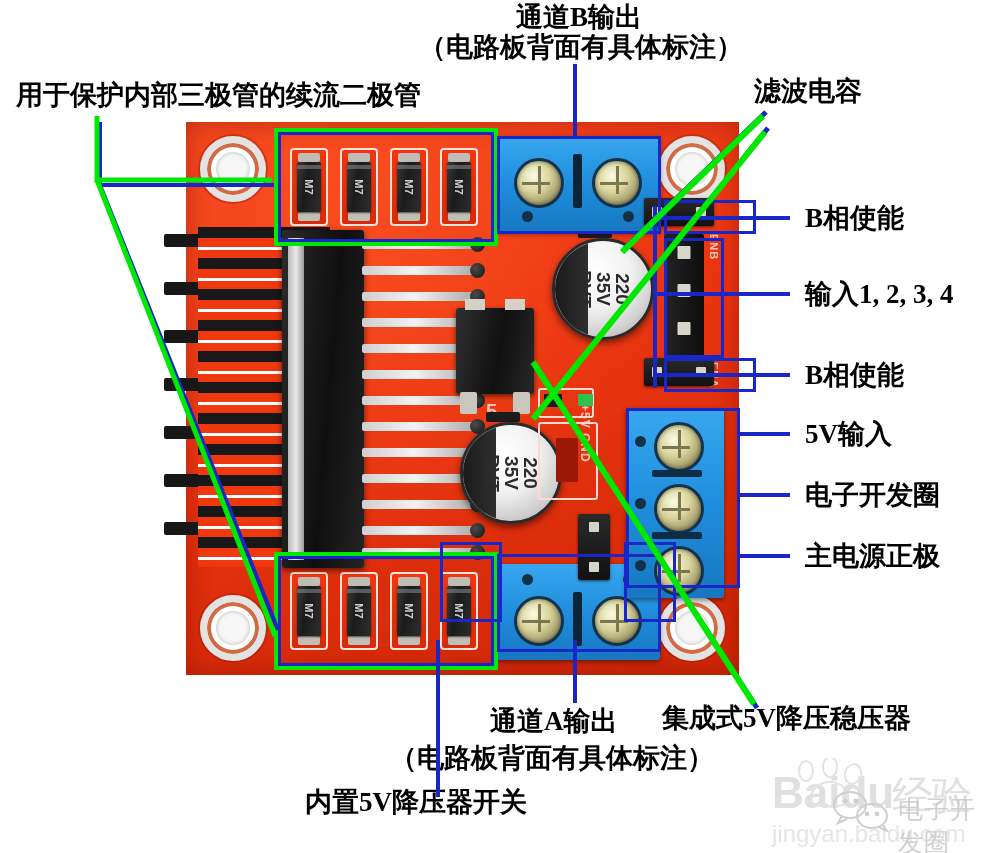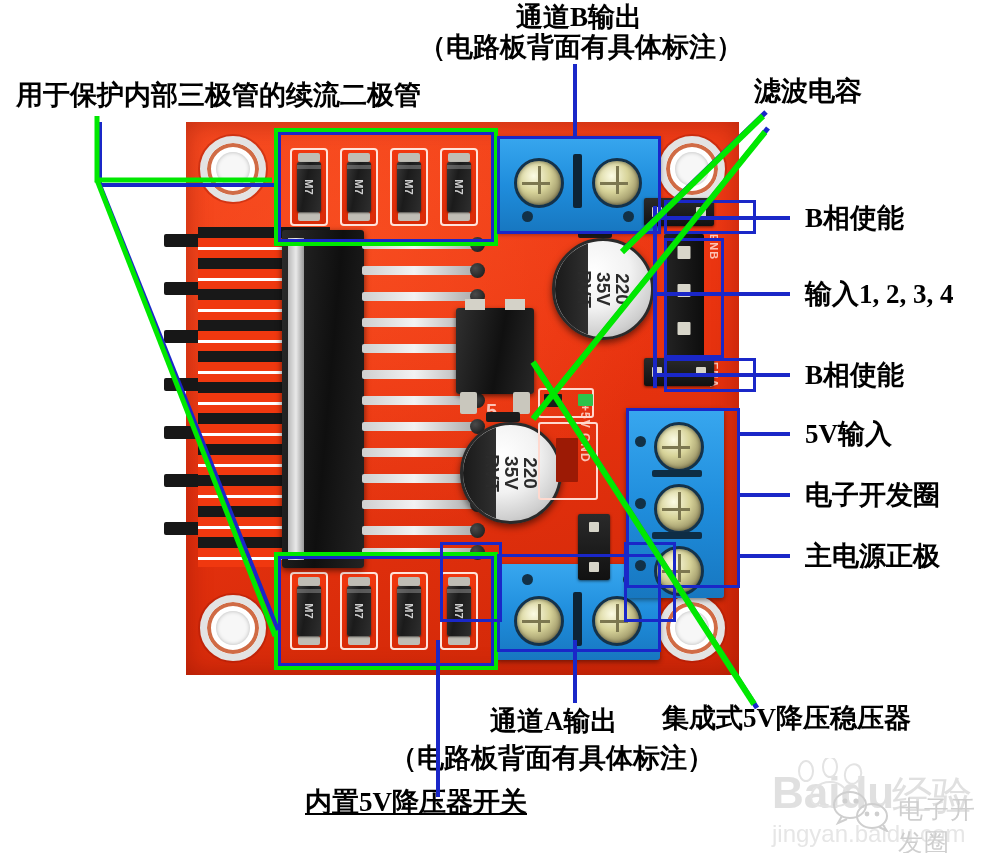--- a/index.html
+++ b/index.html
@@ -596,21 +596,21 @@
   <div class="lbl sz-lg" style="left:805px; top:480px;">电子开发圈</div>
 
   <div class="lbl sz-lg" style="left:805px; top:541px;">主电源正极</div>
 
   <div class="lbl sz-lg" style="left:490px; top:706px;">通道A输出</div>
 
   <div class="lbl sz-lg" style="left:390px; top:743px;">（电路板背面有具体标注）</div>
 
   <div class="lbl sz-lg" style="left:662px; top:703px;">集成式5V降压稳压器</div>
 
-  <div class="lbl sz-lg" style="left:305px; top:787px;text-decoration:underline;">内置5V降压器开关</div>
+  <div class="lbl sz-lg" style="left:305px; top:787px;">内置5V降压器开关</div>
 
 
   <div class="wm" style="left:772px; top:768px; font-size:44px; font-weight:bold; color:#e0e0e0;">Baidu</div>
   <div class="wm" style="left:892px; top:768px; font-size:40px; font-weight:normal; color:#e0e0e0;">经验</div>
   <div class="wm" style="left:772px; top:820px; font-size:24px; color:#e6e6e6;">jingyan.baidu.com</div>
   <svg class="wm" style="left:790px; top:758px;" width="90" height="50" viewBox="0 0 90 50">
     <g fill="none" stroke="#e3e3e3" stroke-width="2">
       <ellipse cx="16" cy="13" rx="7" ry="10"></ellipse>
       <ellipse cx="40" cy="9" rx="7" ry="10"></ellipse>
       <ellipse cx="63" cy="16" rx="8" ry="10" transform="rotate(18 63 16)"></ellipse>

